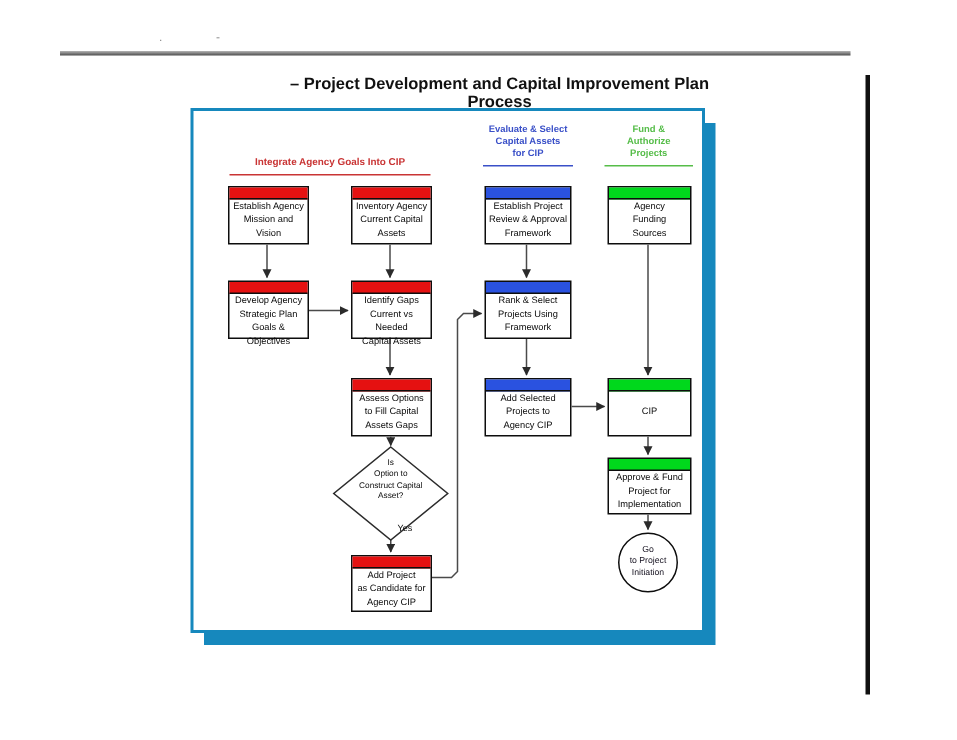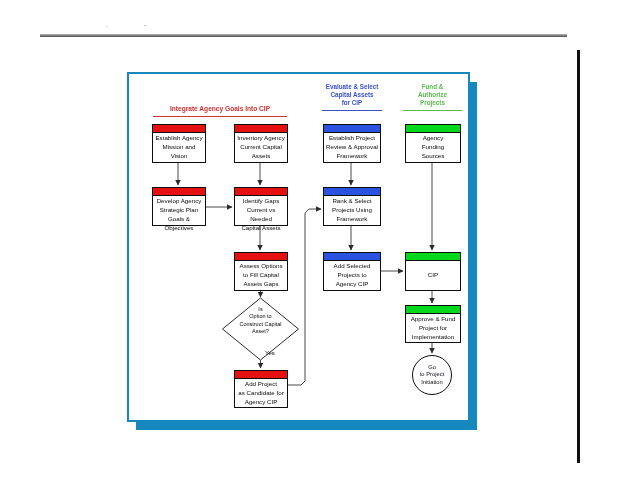--- a/index.html
+++ b/index.html
@@ -63,20 +63,21 @@
 </head>
 <body>
 
 <div id="canvas">
 
   <span class="tiny-mark" style="left:106px; top:20px;">.</span>
   <span class="tiny-mark" style="left:144px; top:20px;">-</span>
 
   <div id="top-rule"></div>
 
+  <div id="page-title">– Project Development and Capital Improvement Plan Process</div>
 
   <div id="right-bar"></div>
 
   <div id="frame">
 
     <div id="col-head-red" class="col-head">Integrate Agency Goals Into CIP</div>
     <div id="col-head-blue" class="col-head">Evaluate &amp; Select
 Capital Assets
 for CIP</div>
     <div id="col-head-green" class="col-head">Fund &amp;

